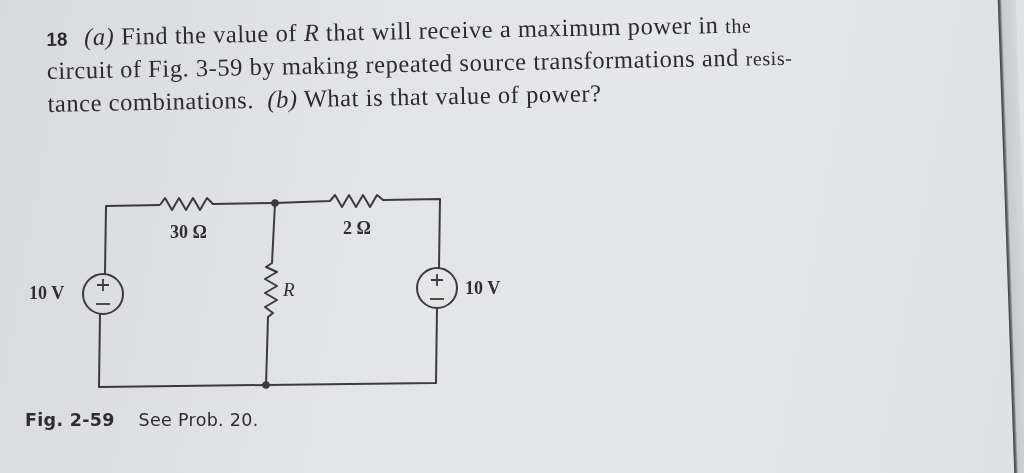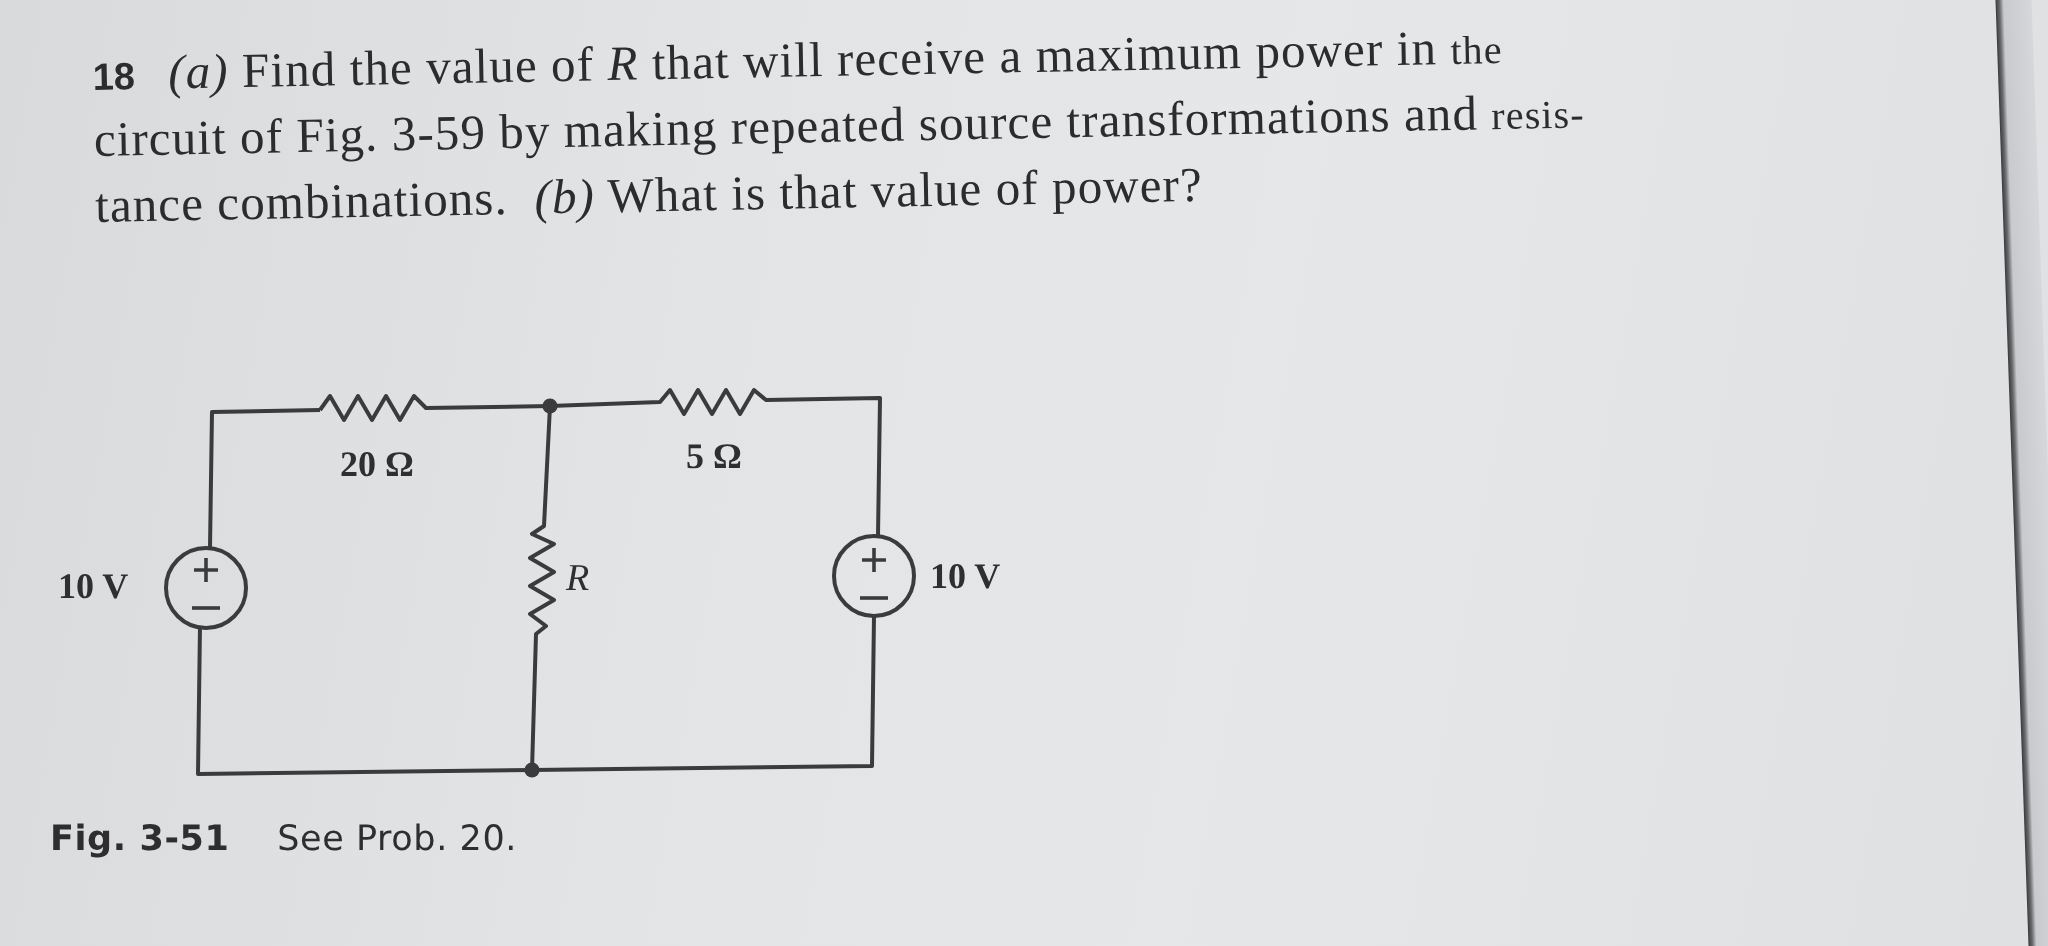--- a/index.html
+++ b/index.html
@@ -93,21 +93,21 @@
 
     <g stroke="#3b3b3d" stroke-width="2" fill="none">
       <circle cx="437" cy="288" r="20"></circle>
       <path d="M437 274 L437 286 M431 280 L443 280" stroke-width="1.8"></path>
       <path d="M430 299 L444 299" stroke-width="1.8"></path>
     </g>
   </svg>
 
   <span class="lbl" style="left:29px; top:283px;">10 V</span>
   <span class="lbl" style="left:465px; top:278px;">10 V</span>
-  <span class="lbl" style="left:170px; top:222px;">20 Ω</span>
-  <span class="lbl" style="left:343px; top:218px;">5 Ω</span>
+  <span class="lbl" style="left:170px; top:222px;">30 Ω</span>
+  <span class="lbl" style="left:343px; top:218px;">2 Ω</span>
   <span class="lbl italic" style="left:283px; top:279px;">R</span>
 </div>
 
 <div class="caption">
-  <span class="figno">Fig. 3-51</span>
+  <span class="figno">Fig. 2-59</span>
   <span>See Prob. 20.</span>
 </div>
 
 </body></html>

